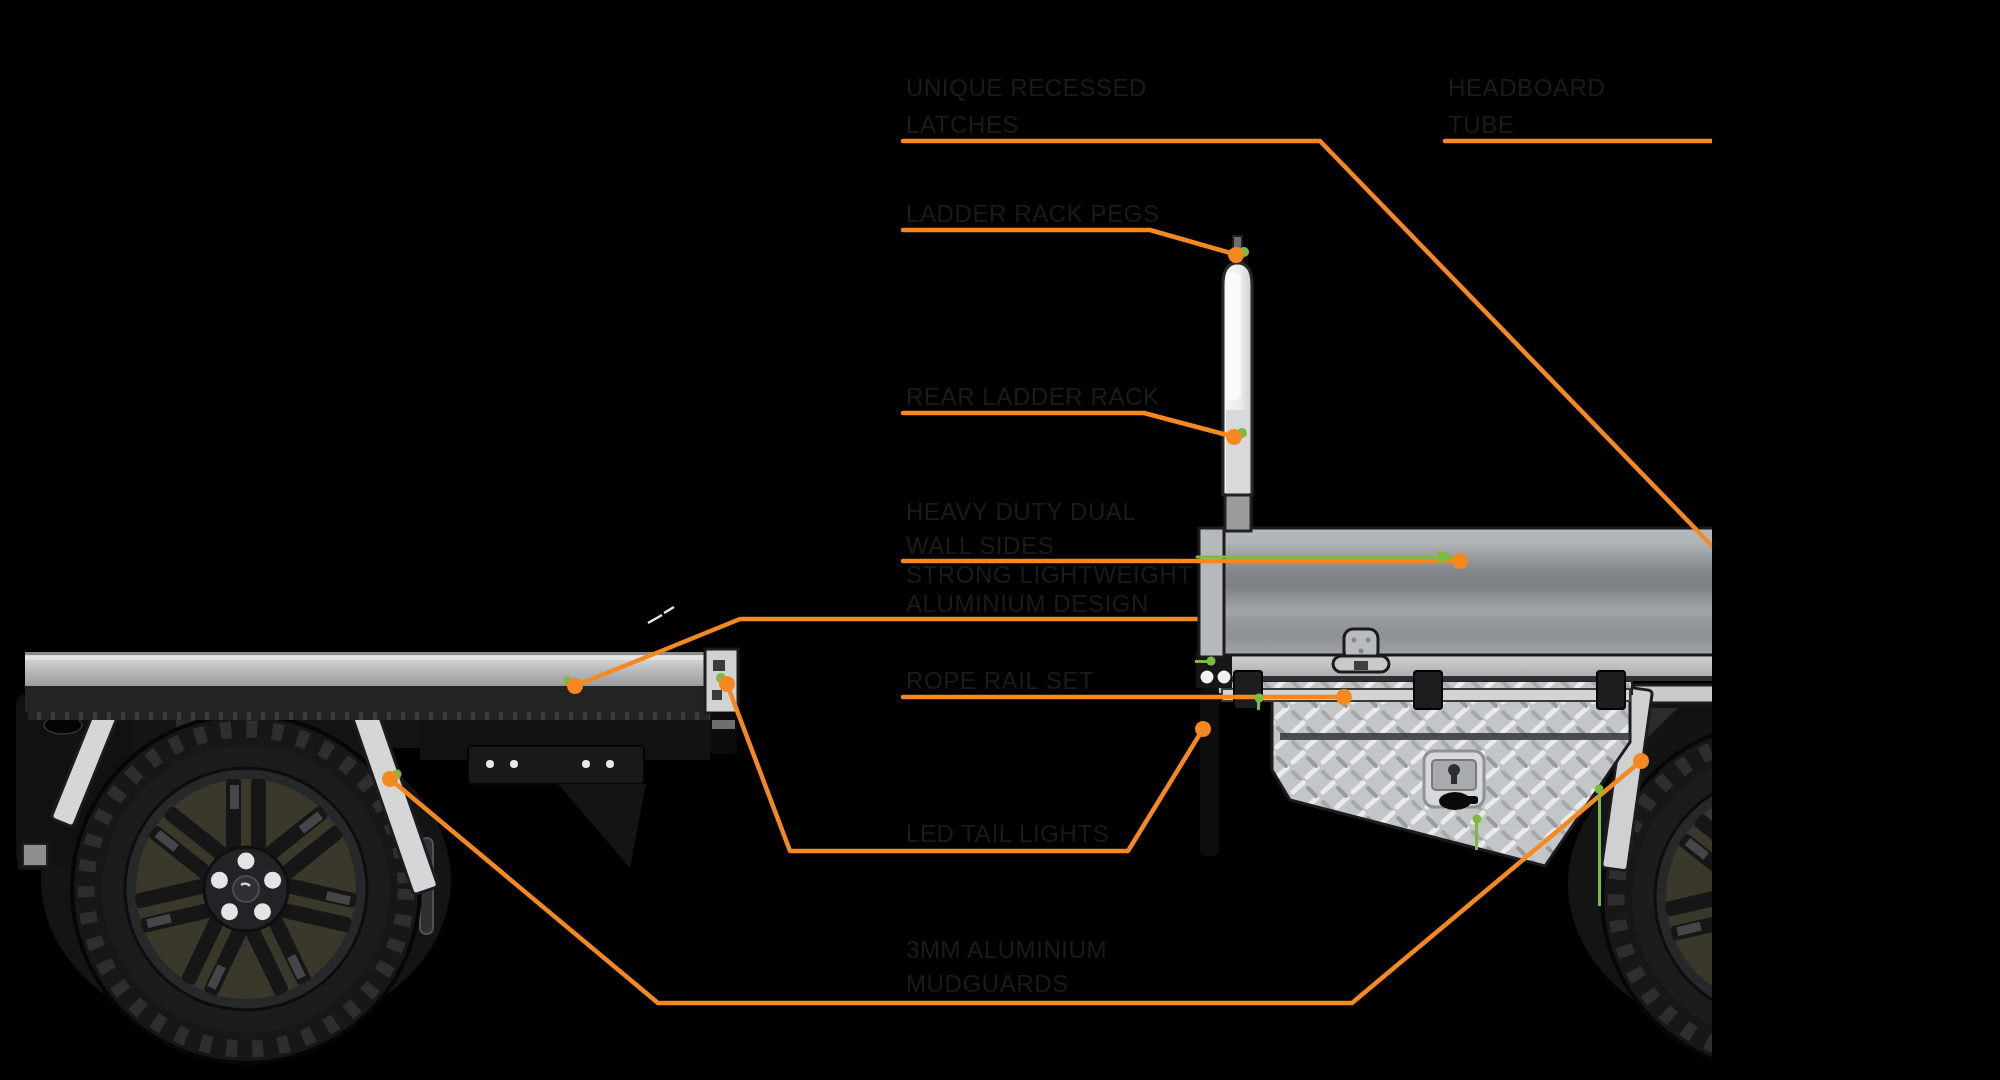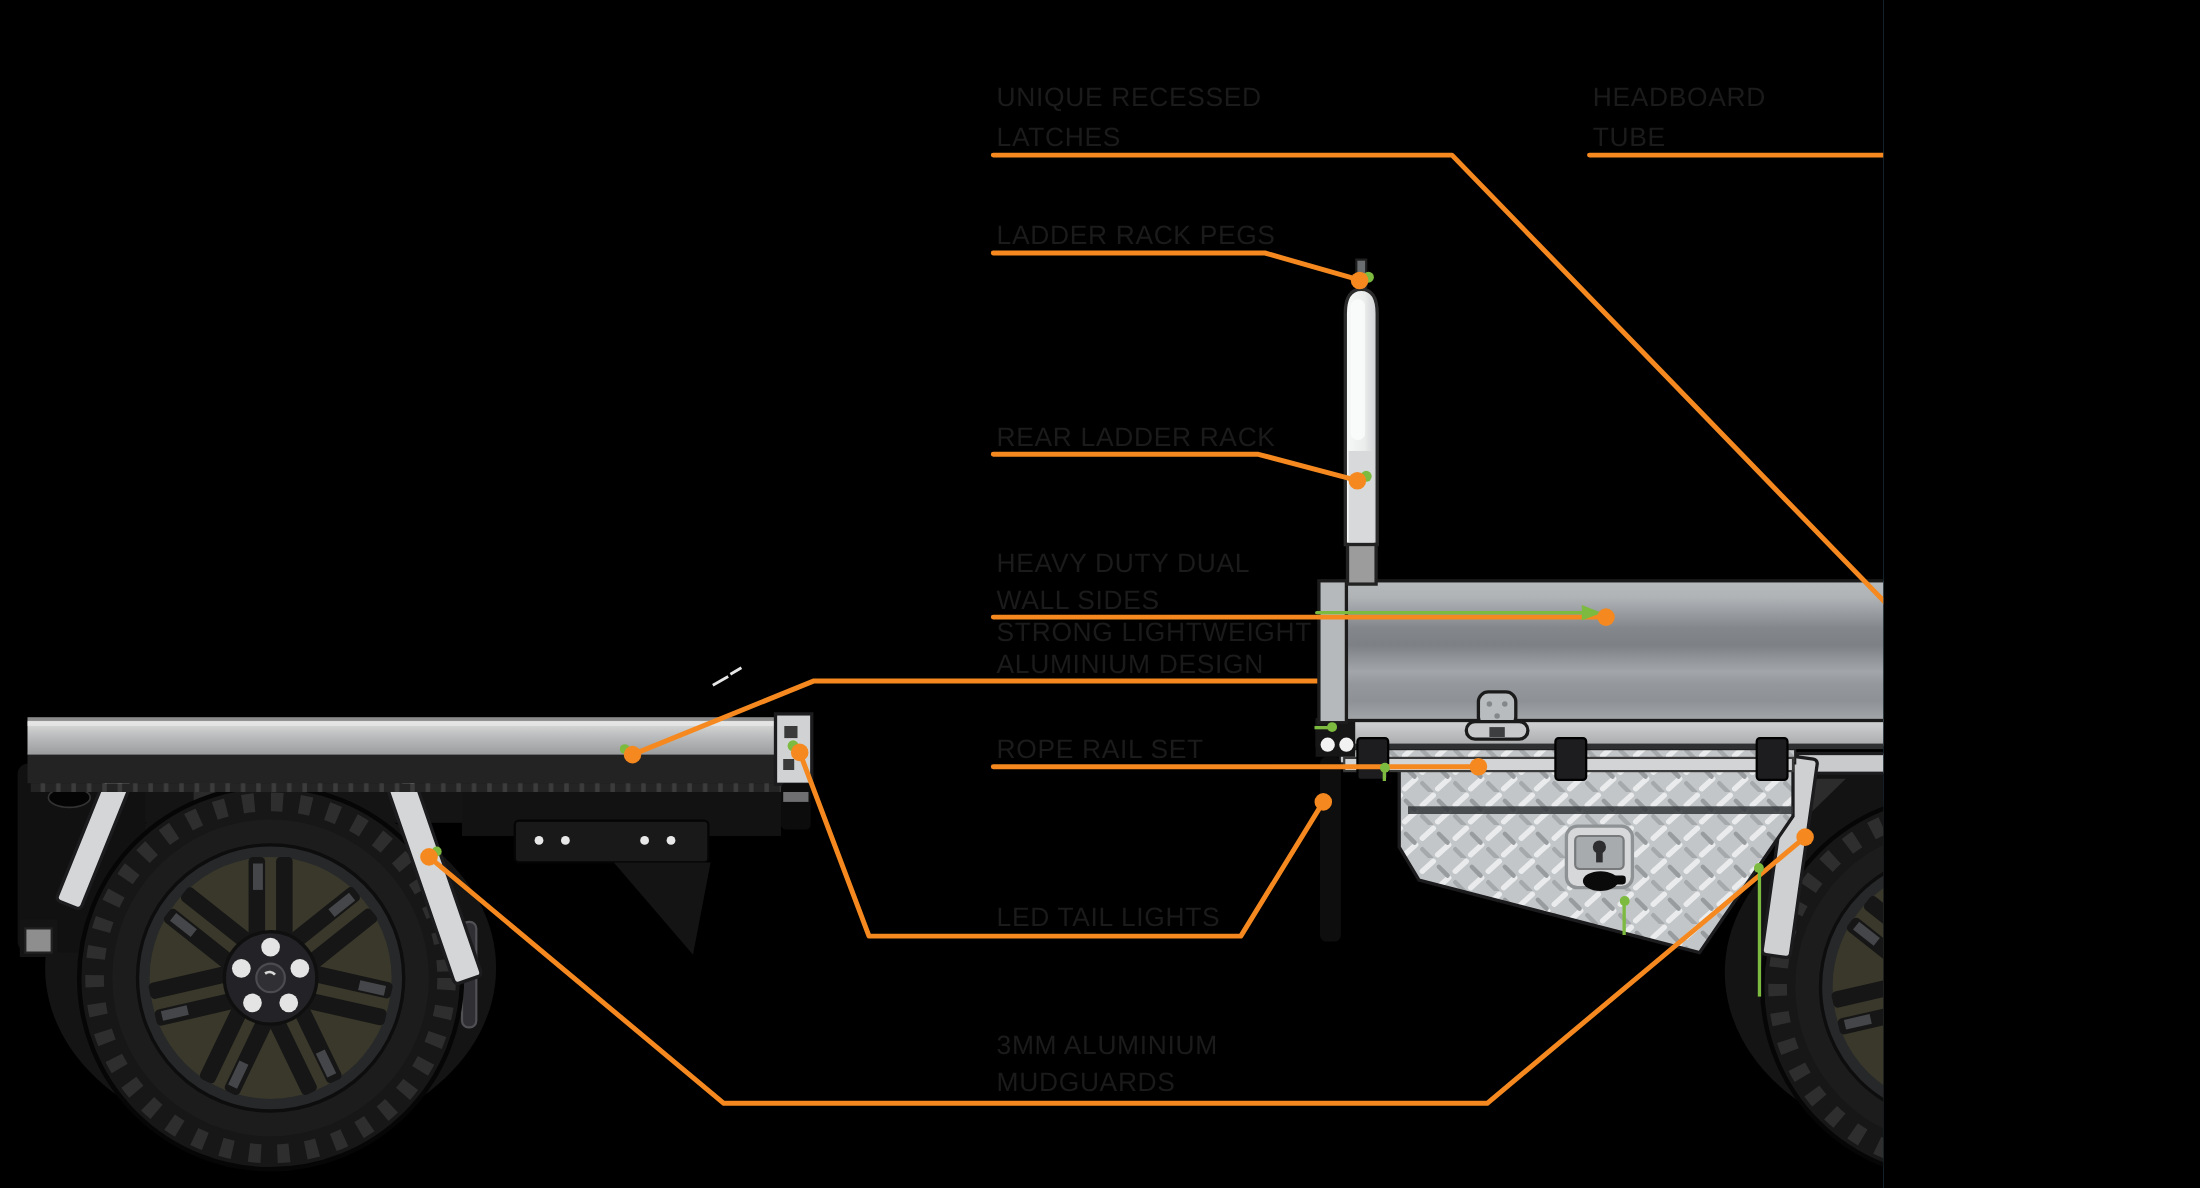--- a/index.html
+++ b/index.html
@@ -1,16 +1,16 @@
 <!DOCTYPE html>
 <html><head>
 <meta charset="utf-8">
 <style>
   html,body{margin:0;padding:0;background:#000;}
-  .stage{position:relative;width:1712px;height:1080px;background:#7dd3fc;overflow:hidden;
+  .stage{position:relative;width:1712px;height:1080px;background:#8b5cf6;overflow:hidden;
          font-family:"Liberation Sans", sans-serif;}
   svg{position:absolute;left:0;top:0;}
   text.callout{font-family:"Liberation Sans",sans-serif;font-size:24px;font-weight:300;
                letter-spacing:.6px;fill:#1b1b1b;}
   .leader{stroke:#F5891F;stroke-width:4.5;fill:none;stroke-linecap:round;stroke-linejoin:round;}
   .dot{fill:#F5891F;stroke:none;}
   .gdot{fill:#7CBB3F;stroke:none;}
   .gline{stroke:#7CBB3F;stroke-width:3;fill:none;stroke-linecap:round;}
   .outline{stroke:#1c1c1e;stroke-width:3;}
 </style>

